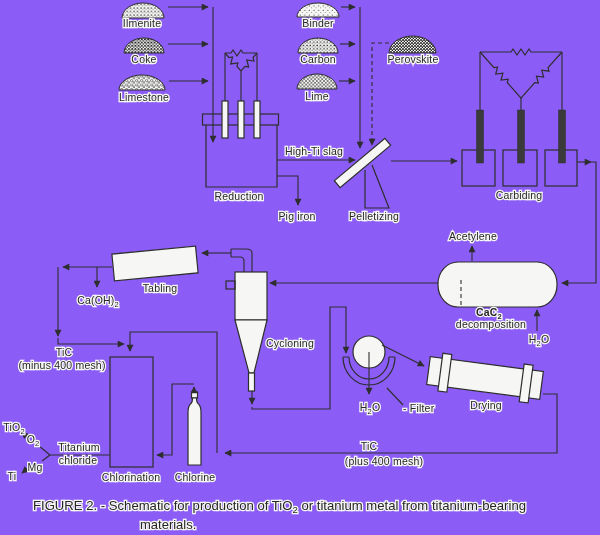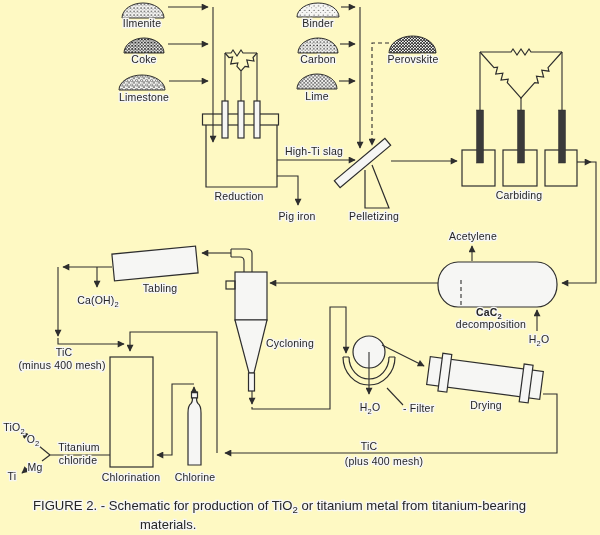--- a/index.html
+++ b/index.html
@@ -1,16 +1,16 @@
 <!DOCTYPE html>
 <html><head>
 <meta charset="utf-8">
 <style>
   html,body{margin:0;padding:0;background:#e9e9e7;}
-  .page{width:600px;height:535px;background:#fef9c3;position:relative;font-family:"Liberation Sans",sans-serif;}
+  .page{width:600px;height:535px;background:#8b5cf6;position:relative;font-family:"Liberation Sans",sans-serif;}
   svg{display:block;}
   .ln{fill:none;stroke:#2e2e2e;stroke-width:1.2;}
   .thin{fill:none;stroke:#2e2e2e;stroke-width:1.1;}
   .dash{stroke-dasharray:4 3;}
   .vessel{fill:#f6f6f4;stroke:#2e2e2e;stroke-width:1.2;}
   .open{fill:none;stroke:#2e2e2e;stroke-width:1.2;}
   .bar{fill:#3a3a3a;stroke:#2e2e2e;stroke-width:.5;}
   .mound{stroke:#2e2e2e;stroke-width:1;}
   text{font-family:"Liberation Sans",sans-serif;font-size:10.5px;fill:#262626;
        stroke:#f6f6f4;stroke-width:2.6;paint-order:stroke;letter-spacing:.2px;}

